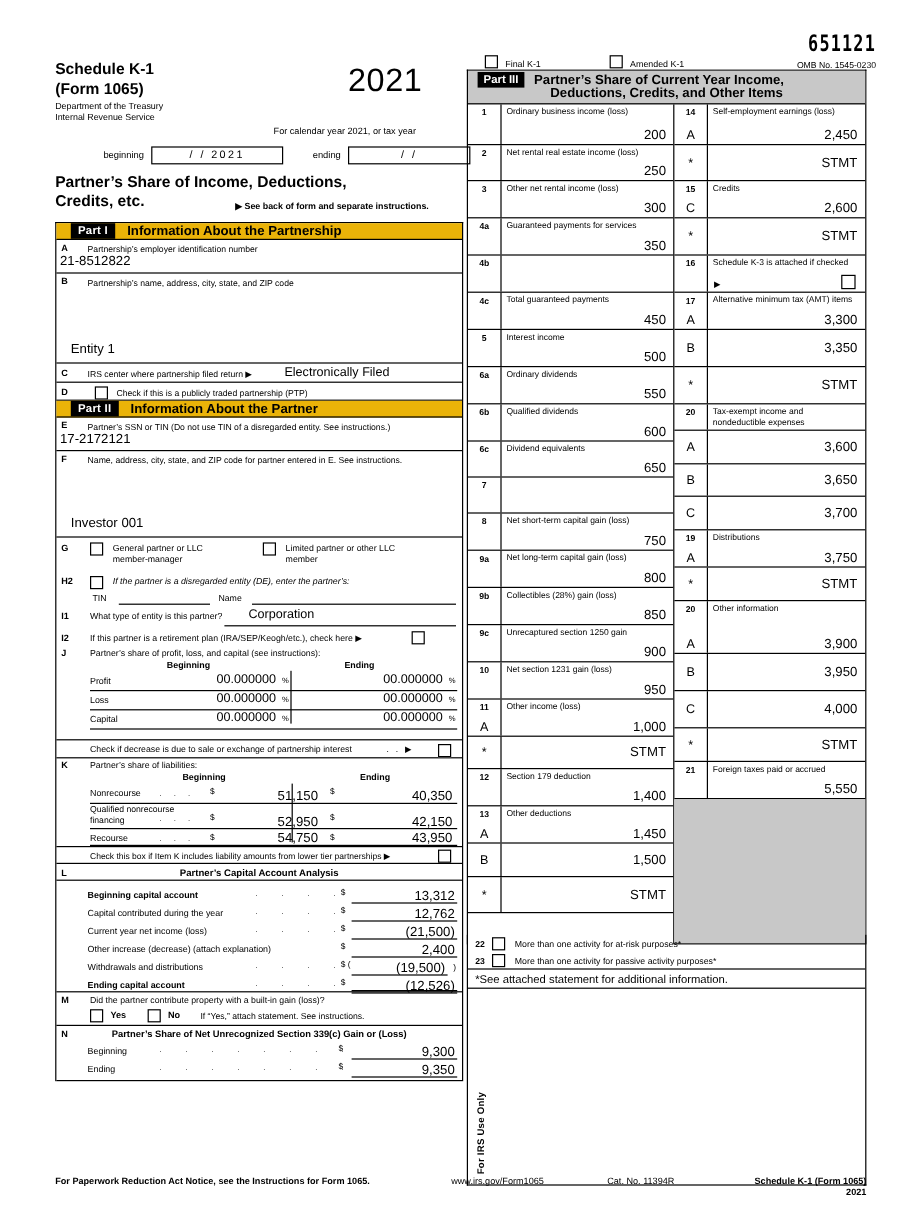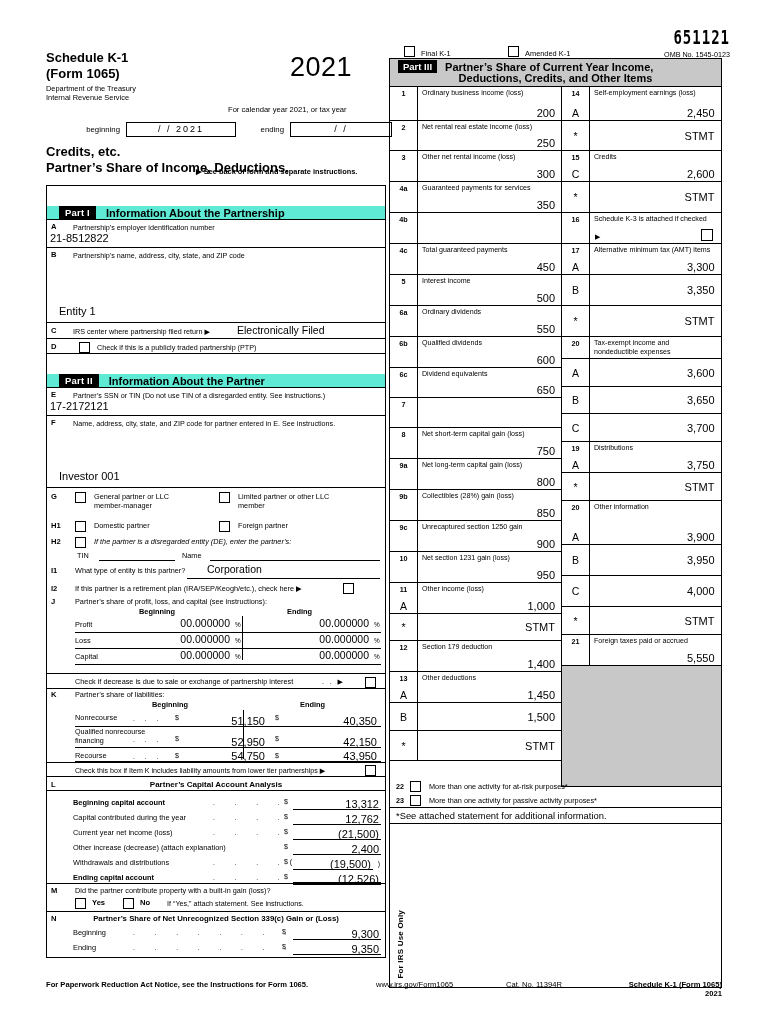--- a/index.html
+++ b/index.html
@@ -9,24 +9,24 @@
   body {
     width: 768px; height: 1024px;
     font-family: "Liberation Sans", sans-serif;
     color: #000;
     position: relative;
     overflow: hidden;
   }
   .page { position: relative; width: 768px; height: 1024px; }
   .center { text-align: center; }
   .bar {
-    background: #5eead4;
+    background: #eab308;
     font-weight: bold;
     font-size: 11px;
-    display: flex; align-items: center; margin-top: 20px;
+    display: flex; align-items: center;
   }
   .bar .tag {
     background: #000; color: #fff;
     font-weight: bold; font-size: 9.5px;
     padding: 1px 6px 1px 6px;
     margin-left: 12px; margin-right: 10px;
     letter-spacing: .2px;
   }
   .cbx {
     display: inline-block;
@@ -172,27 +172,27 @@
     <div class="fld center" id="f1">
       <div style="padding-top:1px;font-size:9px;letter-spacing:2px;">/        /  2021</div>
     </div>
     <div class="lbl" style="width:48px;">ending</div>
     <div class="fld center" id="f2">
       <div style="padding-top:1px;font-size:9px;letter-spacing:2px;">/        /</div>
     </div>
   </div>
 
   <div id="ps-title">
+    <div>Partner’s Share of Income, Deductions,</div>
     <div>Credits, etc.</div>
-    <div>Partner’s Share of Income, Deductions,</div>
   </div>
   <div id="seeback">▶ See back of form and separate instructions.</div>
 
   <div id="barcode">651121</div>
-  <div id="omb">OMB No. 1545-0123</div>
+  <div id="omb">OMB No. 1545-0230</div>
 
   <div id="finalk">
     <span class="cbx"></span>
     <span style="margin-left:4px;">Final K-1</span>
   </div>
   <div id="amendk">
     <span class="cbx"></span>
     <span style="margin-left:4px;">Amended K-1</span>
   </div>
 
@@ -693,27 +693,20 @@
         <div>General partner or LLC</div>
         <div>member-manager</div>
       </div>
       <span class="cbx" style="position:absolute;left:172px;top:4px;"></span>
       <div style="position:absolute;left:191px;top:3.5px;font-size:7.3px;line-height:1.35;">
         <div>Limited partner or other LLC</div>
         <div>member</div>
       </div>
     </div>
 
-    <div class="lrow" style="height:17px;border-bottom:none;">
-      <div class="ltr" style="top:3px;">H1</div>
-      <span class="cbx" style="position:absolute;left:28px;top:3px;"></span>
-      <div style="position:absolute;left:47px;top:3px;font-size:7.3px;">Domestic partner</div>
-      <span class="cbx" style="position:absolute;left:172px;top:3px;"></span>
-      <div style="position:absolute;left:191px;top:3px;font-size:7.3px;">Foreign partner</div>
-    </div>
 
     <div class="lrow" style="height:14px;border-bottom:none;">
       <div class="ltr" style="top:2px;">H2</div>
       <span class="cbx" style="position:absolute;left:28px;top:2px;"></span>
       <div style="position:absolute;left:47px;top:2px;font-size:7.3px;font-style:italic;">If the partner is a disregarded entity (DE), enter the partner’s:</div>
     </div>
 
     <div class="lrow" style="height:14px;border-bottom:none;">
       <div style="position:absolute;left:30px;top:2px;font-size:7.3px;">TIN</div>
       <div style="position:absolute;left:52px;top:11px;width:76px;border-bottom:1px solid #000;"></div>

